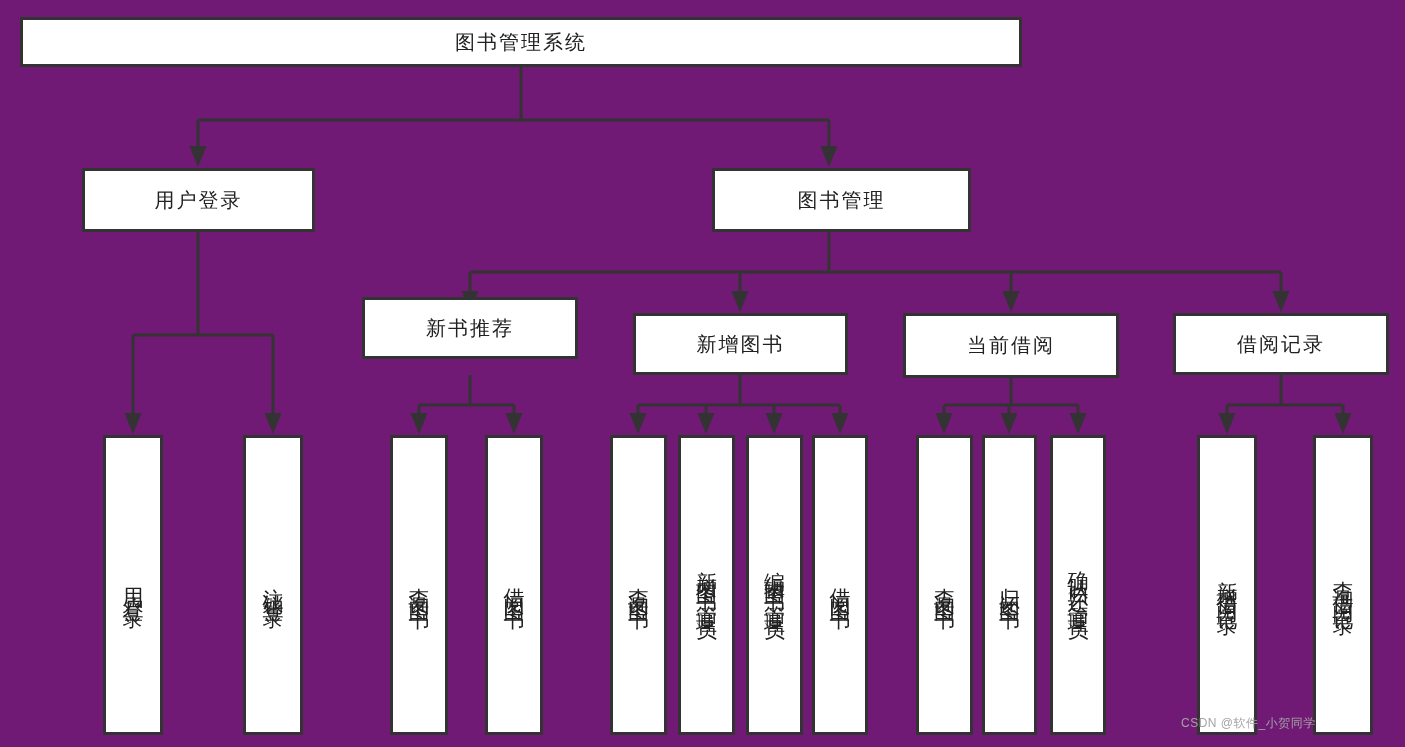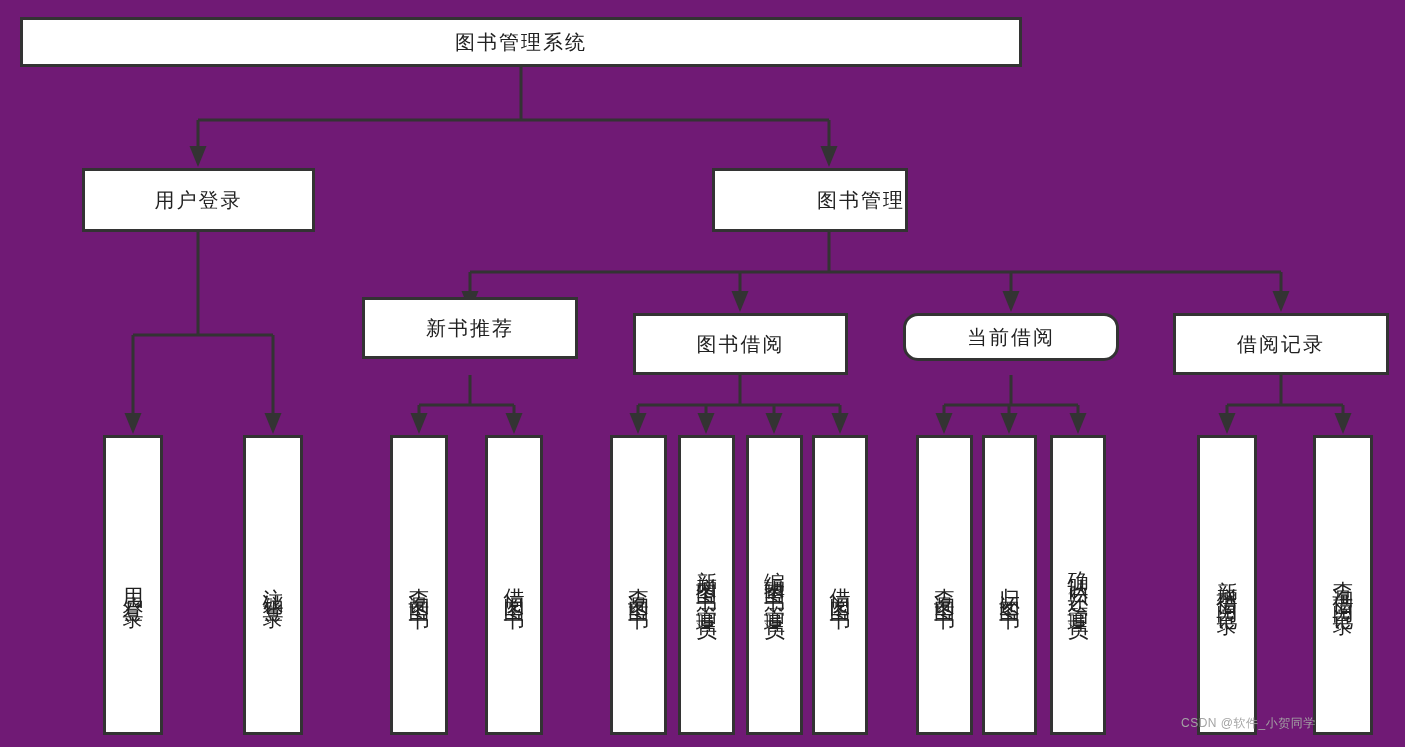--- a/index.html
+++ b/index.html
@@ -90,31 +90,31 @@
     </g>
   </svg>
 
   <div class="box" style="left:20px;top:17px;width:1002px;height:50px;">
     <span>图书管理系统</span>
   </div>
 
   <div class="box" style="left:82px;top:168px;width:233px;height:64px;">
     <span>用户登录</span>
   </div>
-  <div class="box" style="left:712px;top:168px;width:196px;height:64px;justify-content:flex-end;">
+  <div class="box" style="left:712px;top:168px;width:259px;height:64px;">
     <span>图书管理</span>
   </div>
 
   <div class="box" style="left:362px;top:297px;width:216px;height:62px;">
     <span>新书推荐</span>
   </div>
   <div class="box" style="left:633px;top:313px;width:215px;height:62px;">
-    <span>图书借阅</span>
+    <span>新增图书</span>
   </div>
-  <div class="box" style="left:903px;top:313px;width:216px;height:48px;border-radius:15px;">
+  <div class="box" style="left:903px;top:313px;width:216px;height:65px;">
     <span>当前借阅</span>
   </div>
   <div class="box" style="left:1173px;top:313px;width:216px;height:62px;text-align:right;">
     <span>借阅记录</span>
   </div>
 
   <div class="box v" style="left:103px;top:435px;width:60px;height:300px;">
     <span>用户登录</span>
   </div>
   <div class="box v" style="left:243px;top:435px;width:60px;height:300px;">

